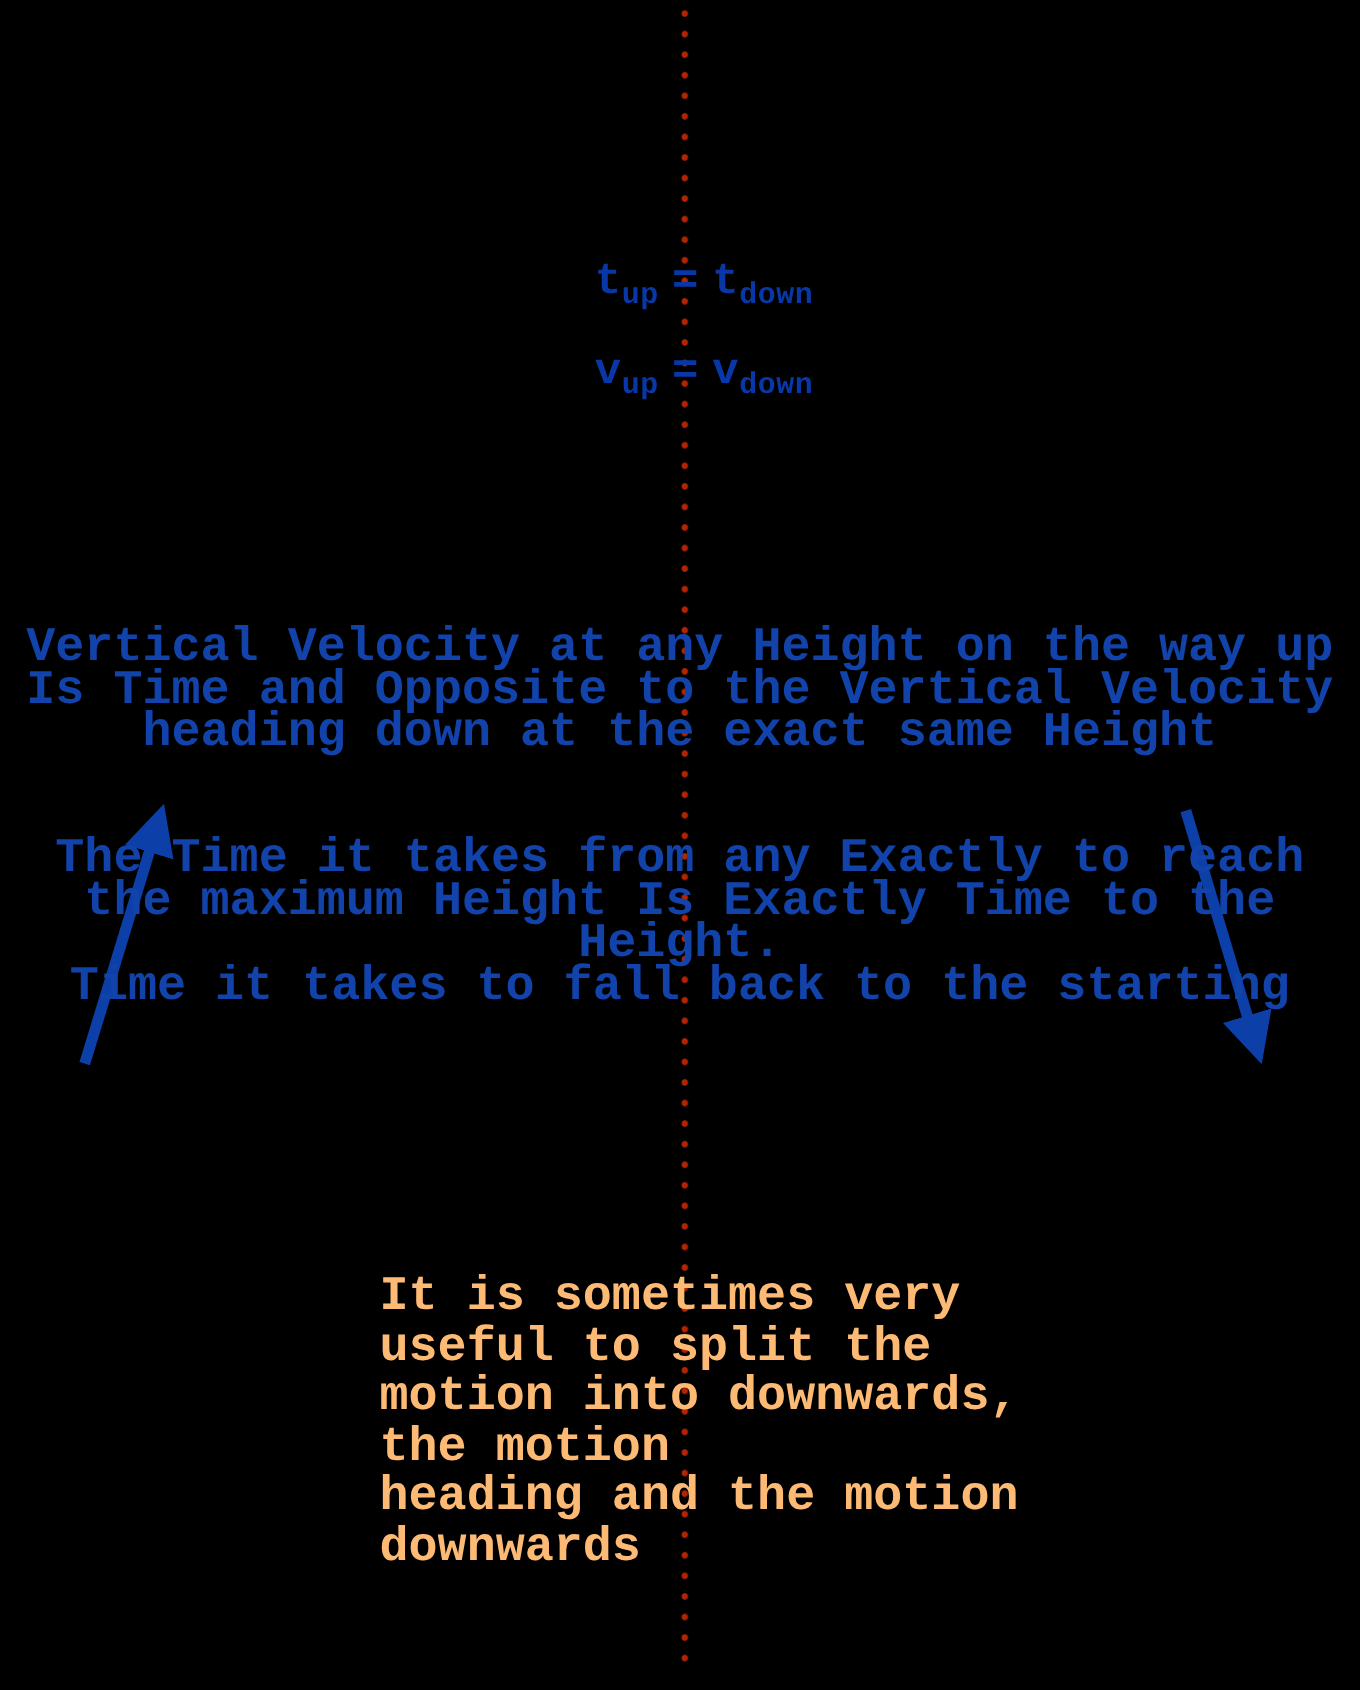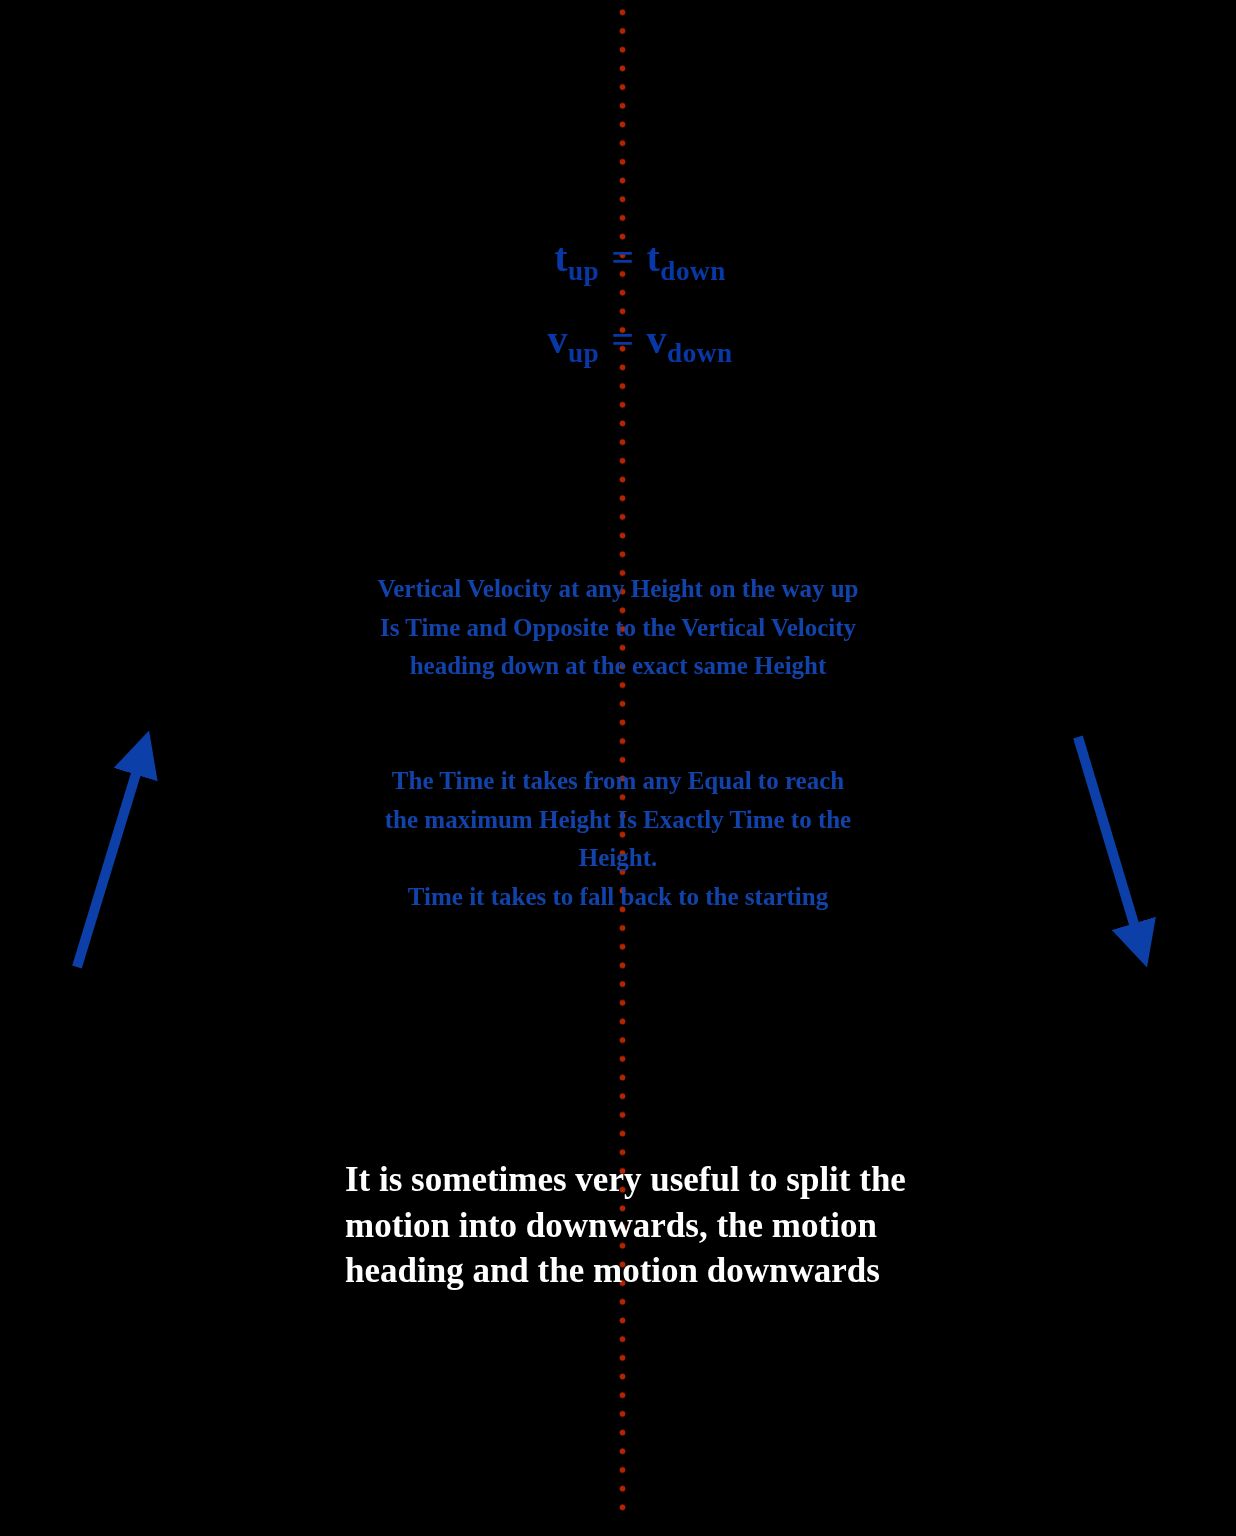--- a/index.html
+++ b/index.html
@@ -6,21 +6,21 @@
     margin: 0;
     padding: 0;
     background: #000000;
   }
   .canvas {
     position: relative;
     width: 1236px;
     height: 1520px;
     background: #000000;
     overflow: hidden;
-    font-family: Liberation Serif, serif;
+    font-family: Liberation Mono, monospace;
     font-weight: bold;
   }
   
   .dotted-line {
     position: absolute;
     left: 619px;
     top: 0;
     width: 7px;
     height: 1536px;
     background-image: radial-gradient(circle at center, #b22500 2.6px, rgba(178,37,0,0) 3.3px);
@@ -48,35 +48,35 @@
   #eq-time { top: 234px; }
   #eq-velocity { top: 316px; }
 
   
   .statement {
     position: absolute;
     left: 0;
     width: 1236px;
     text-align: center;
     color: #1243ab;
-    font-size: 25px;
+    font-size: 44px;
     line-height: 38.5px;
   }
   #velocity-statement { top: 570px; }
   #time-statement { top: 762px; }
 
   
   .note {
     position: absolute;
     left: 345px;
     top: 1157px;
     width: 640px;
     text-align: left;
-    color: #ffffff;
-    font-size: 35px;
+    color: #fdba74;
+    font-size: 44px;
     line-height: 45.5px;
   }
 
   .arrow-svg {
     position: absolute;
     width: 120px;
     height: 280px;
   }
   #arrow-up-svg { left: 55px; top: 712px; }
   #arrow-down-svg { left: 1050px; top: 712px; }
@@ -114,21 +114,21 @@
     <span>v</span><sub>up</sub><span class="eq-sign">=</span><span>v</span><sub>down</sub>
   </div>
 
   <div id="velocity-statement" class="statement">
     <div>Vertical Velocity at any Height on the way up</div>
     <div>Is Time and Opposite to the Vertical Velocity</div>
     <div>heading down at the exact same Height</div>
   </div>
 
   <div id="time-statement" class="statement">
-    <div>The Time it takes from any Equal to reach</div>
+    <div>The Time it takes from any Exactly to reach</div>
     <div>the maximum Height Is Exactly Time to the</div>
     <div>Height.</div>
     <div>Time it takes to fall back to the starting</div>
   </div>
 
   <div class="note">
     <div>It is sometimes very useful to split the</div>
     <div>motion into downwards, the motion</div>
     <div>heading and the motion downwards</div>
   </div>

